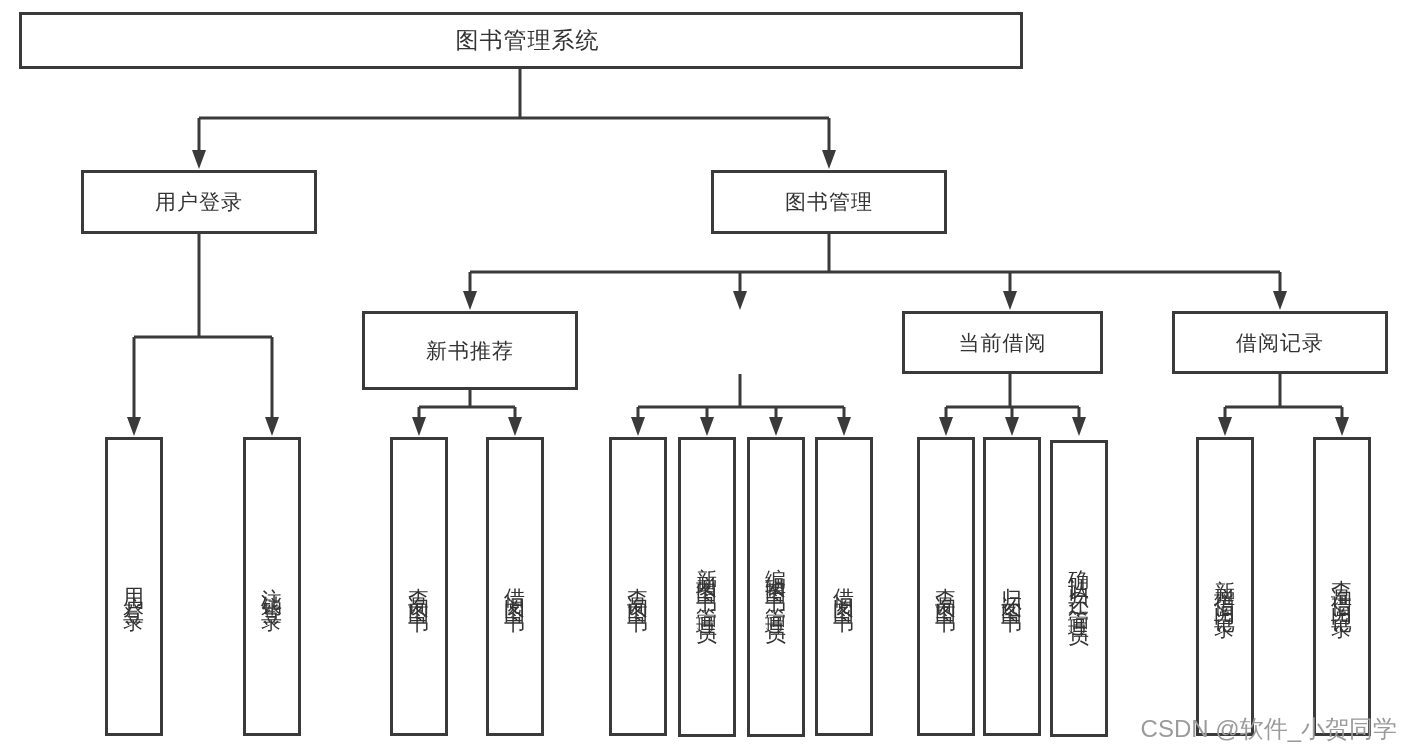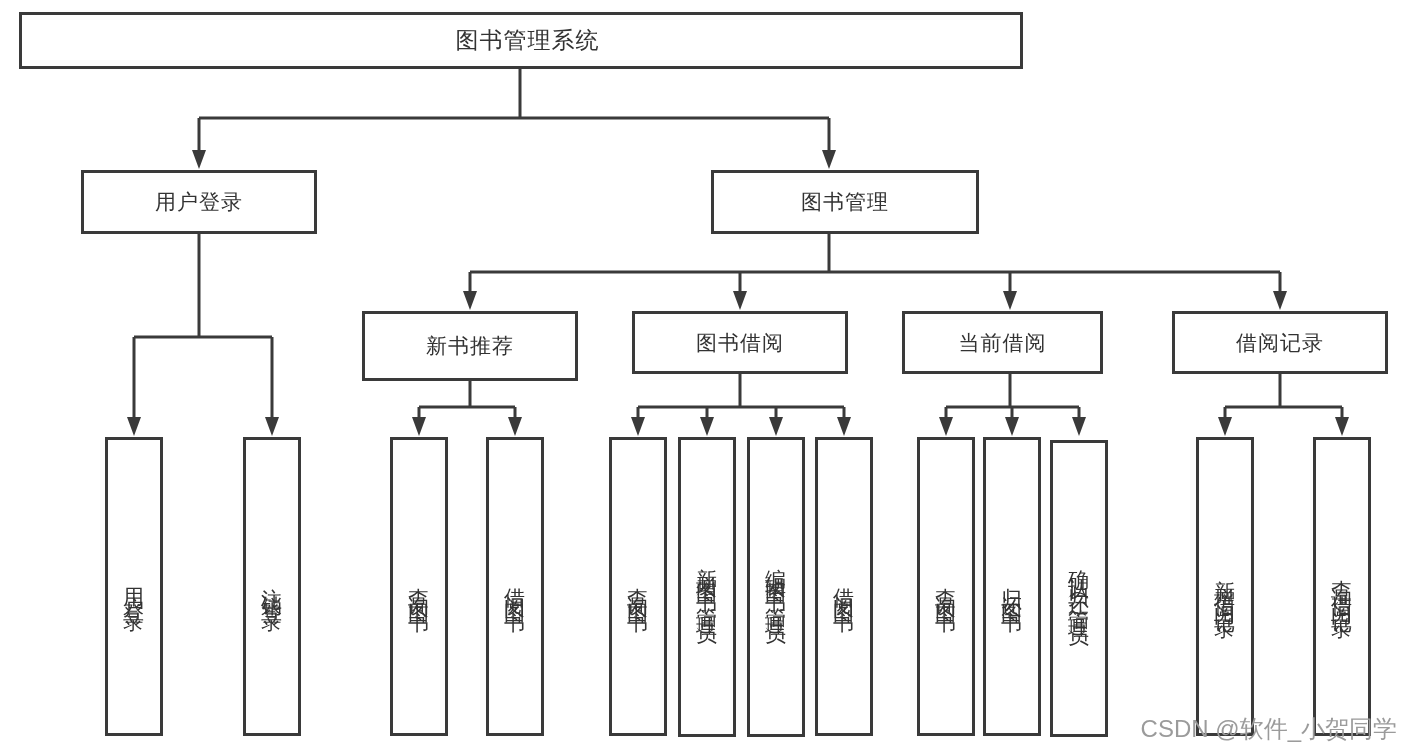--- a/index.html
+++ b/index.html
@@ -132,29 +132,26 @@
       M1335 417 L1349 417 L1342 436 Z"></path>
   </svg>
 
   <div class="node hnode root" style="left:19px; top:12px; width:1004px; height:57px;padding-left:13px;">
     <span>图书管理系统</span>
   </div>
 
   <div class="node hnode" style="left:81px; top:170px; width:236px; height:64px;">
     <span>用户登录</span>
   </div>
-  <div class="node hnode" style="left:711px; top:170px; width:268px; height:64px;align-items:center;">
+  <div class="node hnode" style="left:711px; top:170px; width:236px; height:64px;align-items:center;">
     <span>图书管理</span>
   </div>
 
-  <div class="node hnode" style="left:362px; top:311px; width:216px; height:70px;">
+  <div class="node hnode" style="left:362px; top:311px; width:216px; height:79px;">
     <span>新书推荐</span>
-  </div>
-  <div class="node hnode" style="left:632px; top:311px; width:216px; height:63px;">
-    <span>图书借阅</span>
   </div>
   <div class="node hnode" style="left:902px; top:311px; width:201px; height:63px;">
     <span>当前借阅</span>
   </div>
   <div class="node hnode" style="left:1172px; top:311px; width:216px; height:63px;">
     <span>借阅记录</span>
   </div>
 
   <div class="node vnode" style="left:105px; top:437px; width:58px; height:299px;">
     <span>用户登录</span>

